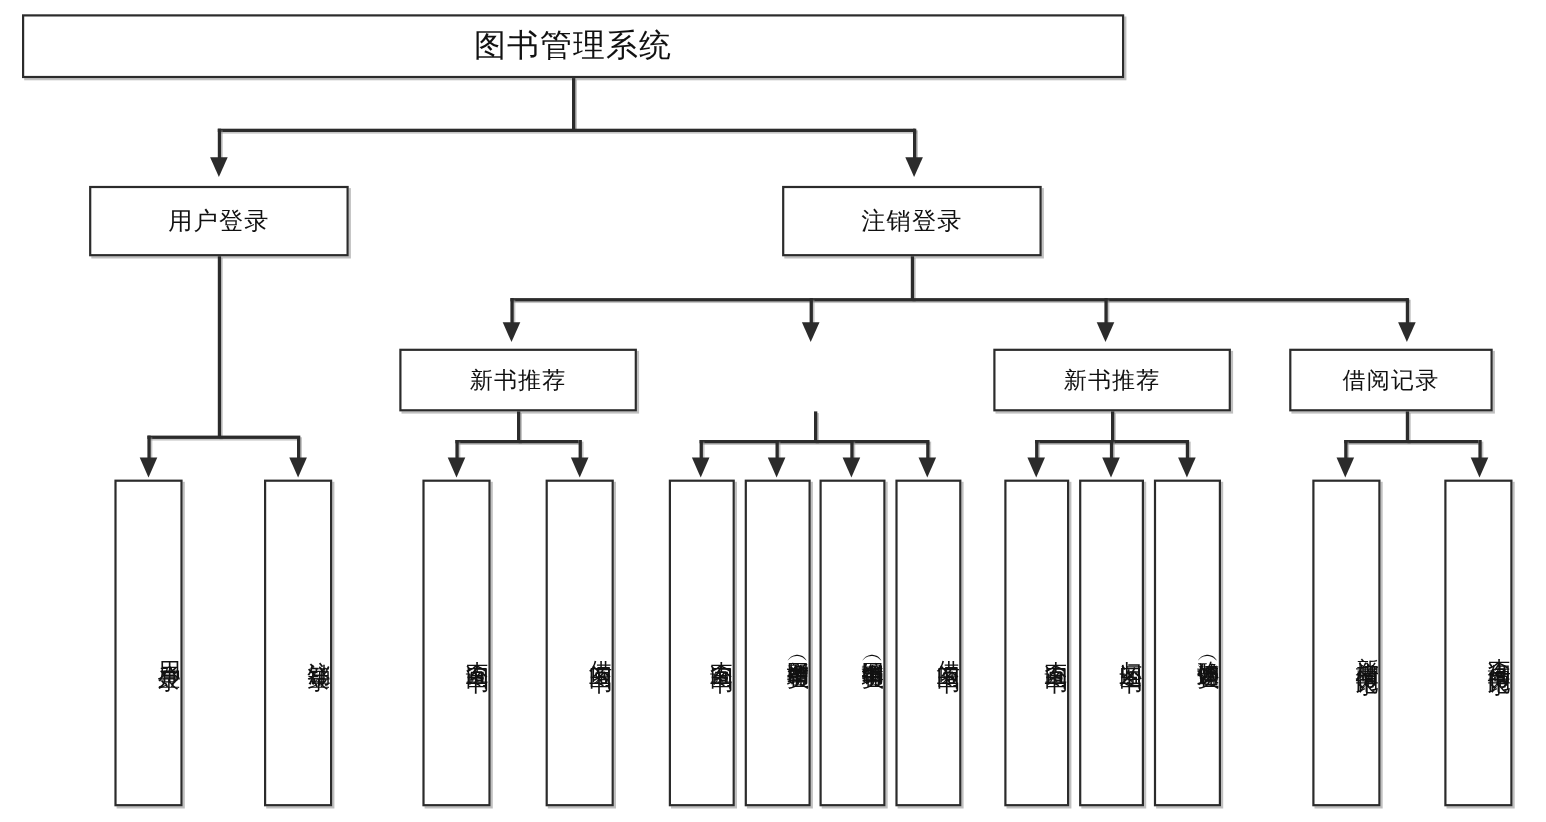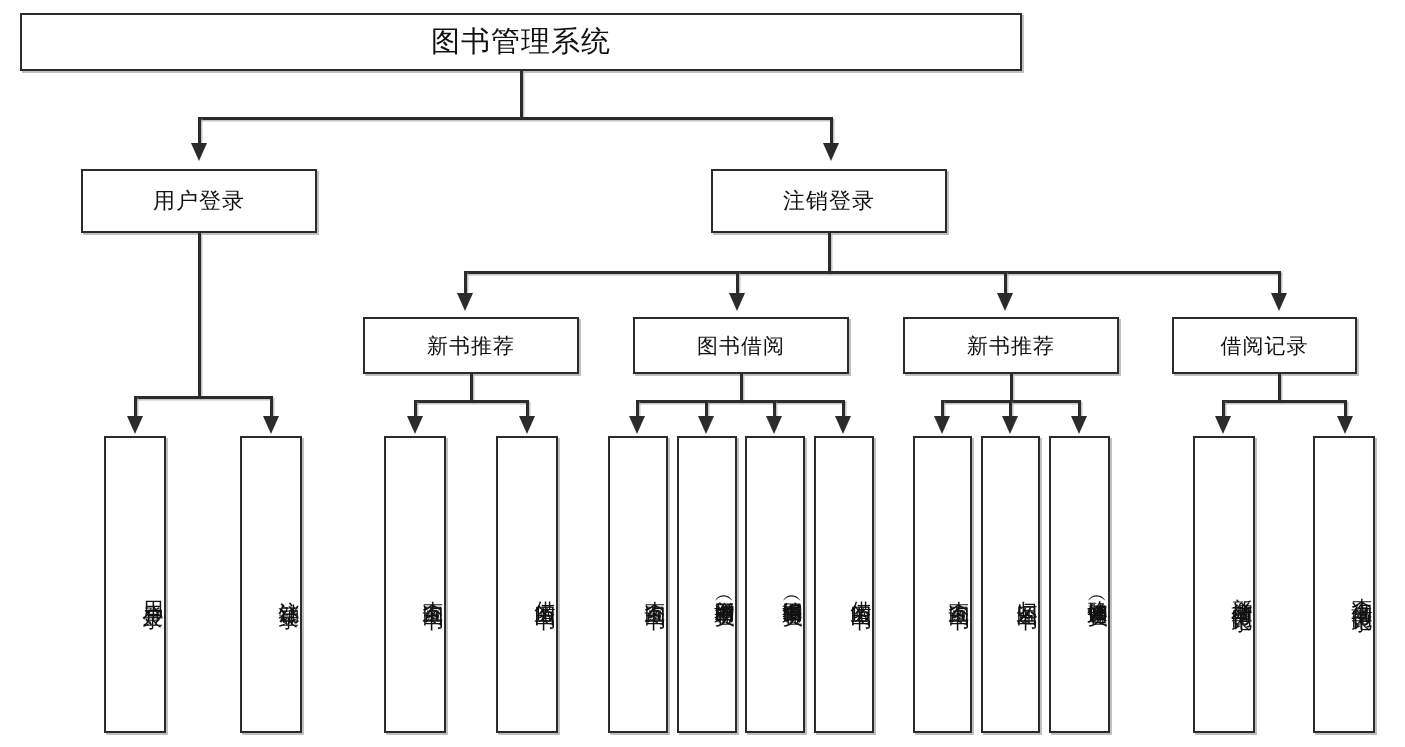--- a/index.html
+++ b/index.html
@@ -122,23 +122,20 @@
   <div class="ln v sh" style="left:1004px;top:271px;height:24px;"></div>
   <div class="ln v sh" style="left:1278px;top:271px;height:24px;"></div>
   <div class="arrow" style="left:457px;top:293px;"></div>
   <div class="arrow" style="left:729px;top:293px;"></div>
   <div class="arrow" style="left:997px;top:293px;"></div>
   <div class="arrow" style="left:1271px;top:293px;"></div>
 
   <div class="node mid" style="left:363px;top:317px;width:216px;height:57px;">
     <span class="lbl">新书推荐</span>
   </div>
-  <div class="node mid" style="left:633px;top:317px;width:216px;height:57px;">
-    <span class="lbl">图书借阅</span>
-  </div>
   <div class="node mid" style="left:903px;top:317px;width:216px;height:57px;">
     <span class="lbl">新书推荐</span>
   </div>
   <div class="node mid" style="left:1172px;top:317px;width:185px;height:57px;">
     <span class="lbl">借阅记录</span>
   </div>
 
   <div class="ln v sh" style="left:470px;top:374px;height:28px;"></div>
   <div class="ln h sh" style="left:414px;top:400px;width:112px;"></div>
   <div class="ln v sh" style="left:414px;top:400px;height:18px;"></div>

